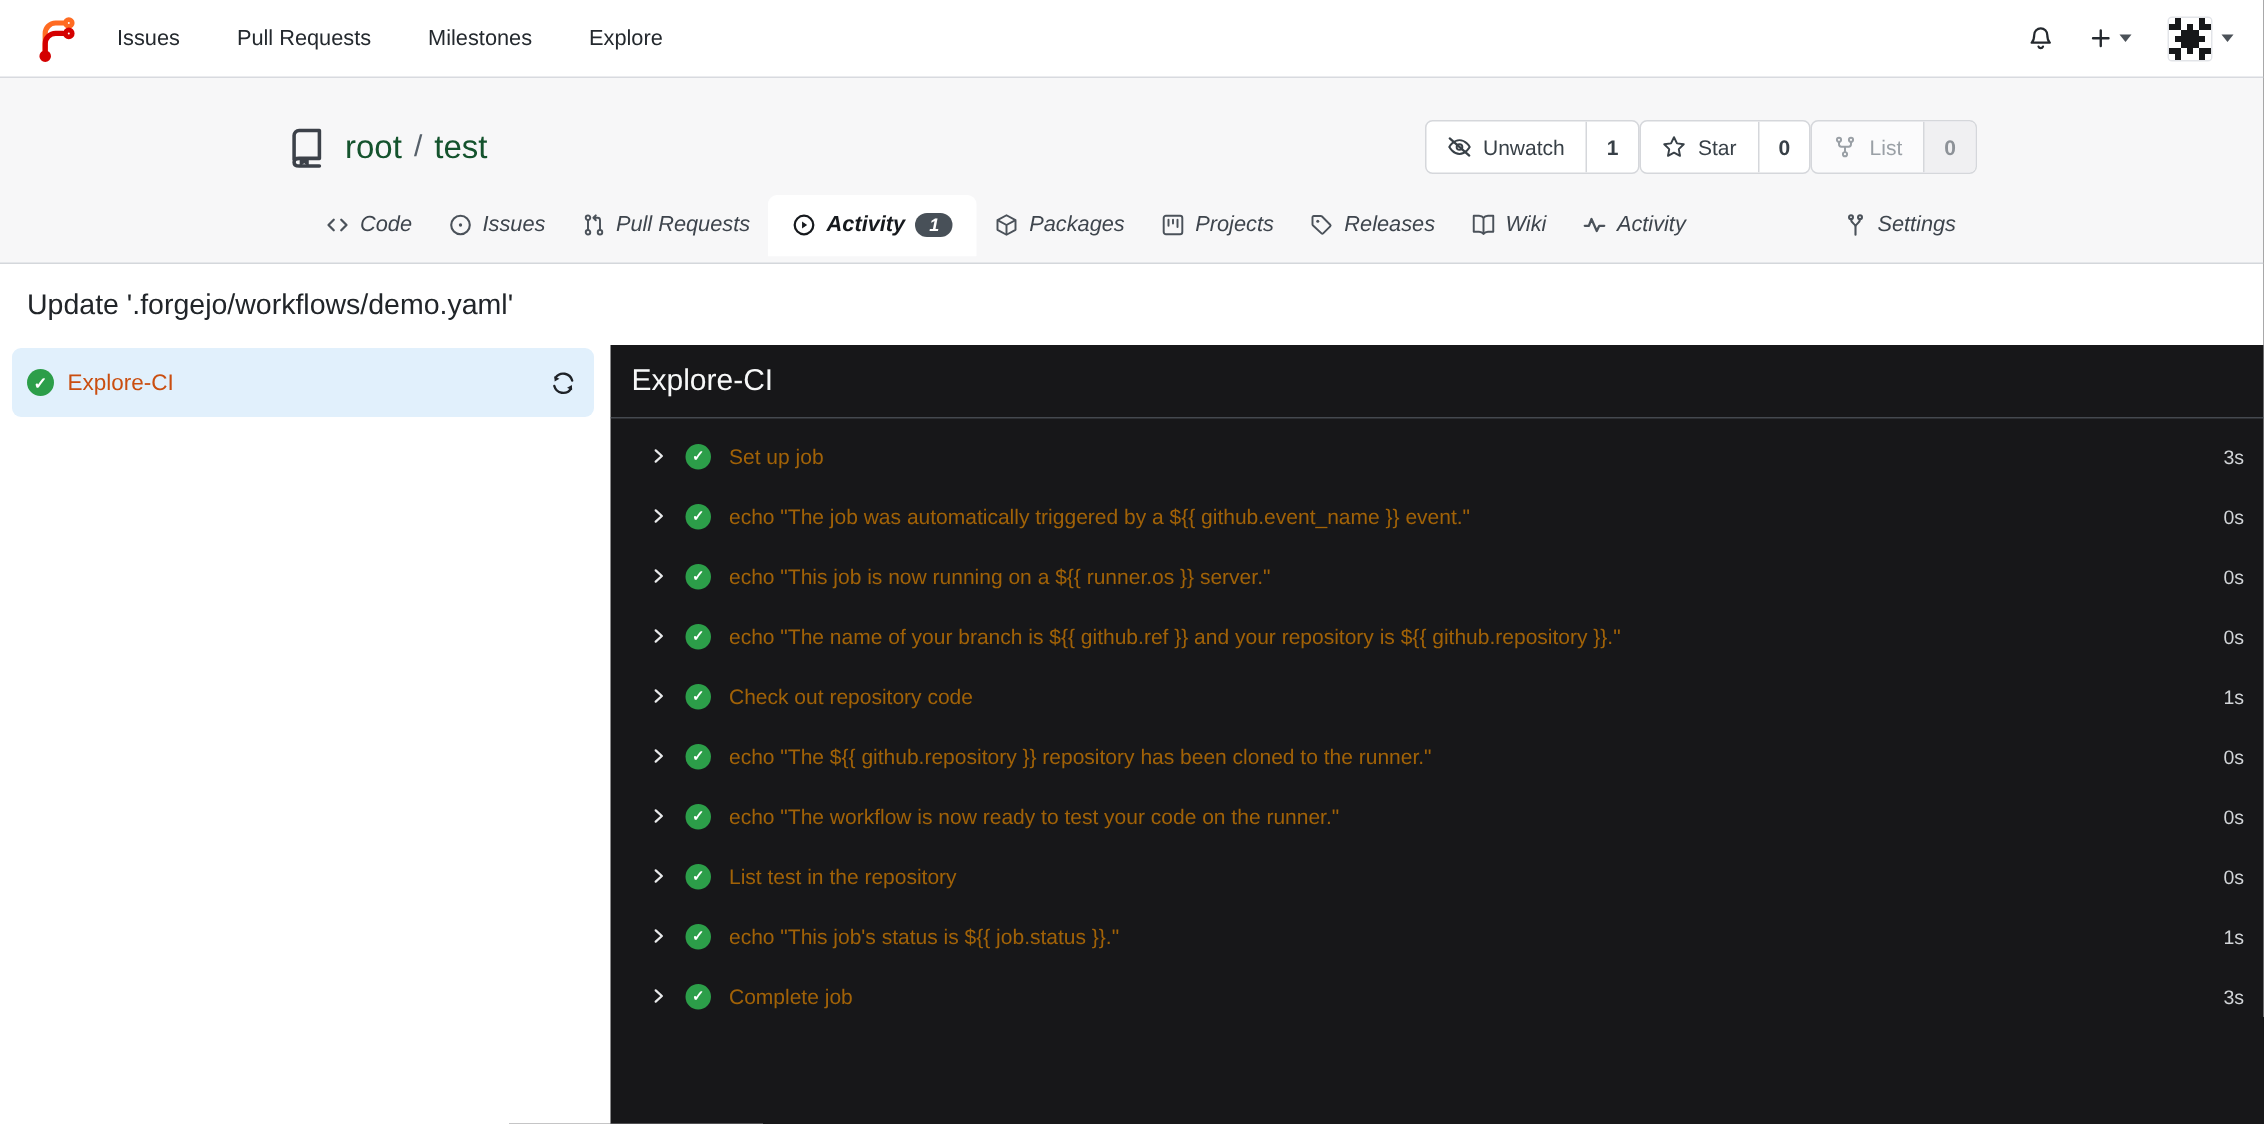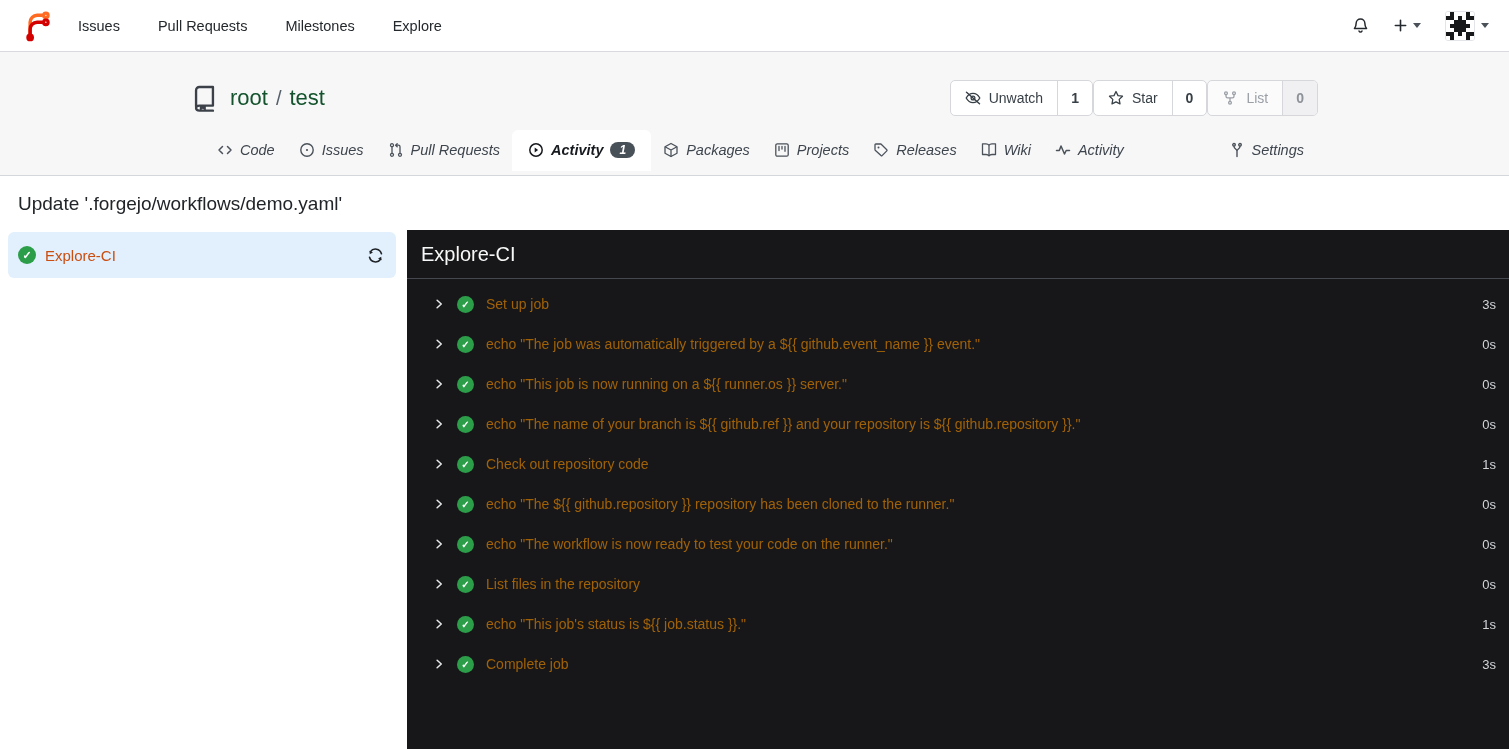--- a/index.html
+++ b/index.html
@@ -479,21 +479,21 @@
         <span class="step-duration">0s</span>
       </div>
 
       <div class="step-row">
         <span class="step-chevron">
             <svg width="12" height="12" viewBox="0 0 16 16" fill="none" stroke="currentColor" stroke-width="2" stroke-linecap="round" stroke-linejoin="round">
               <path d="M5.5 3 11 8l-5.5 5"></path>
             </svg>
           </span>
         <span class="step-check">✓</span>
-        <span class="step-label">List files in the repository</span>
+        <span class="step-label">List test in the repository</span>
         <span class="step-duration">0s</span>
       </div>
 
       <div class="step-row">
         <span class="step-chevron">
             <svg width="12" height="12" viewBox="0 0 16 16" fill="none" stroke="currentColor" stroke-width="2" stroke-linecap="round" stroke-linejoin="round">
               <path d="M5.5 3 11 8l-5.5 5"></path>
             </svg>
           </span>
         <span class="step-check">✓</span>

